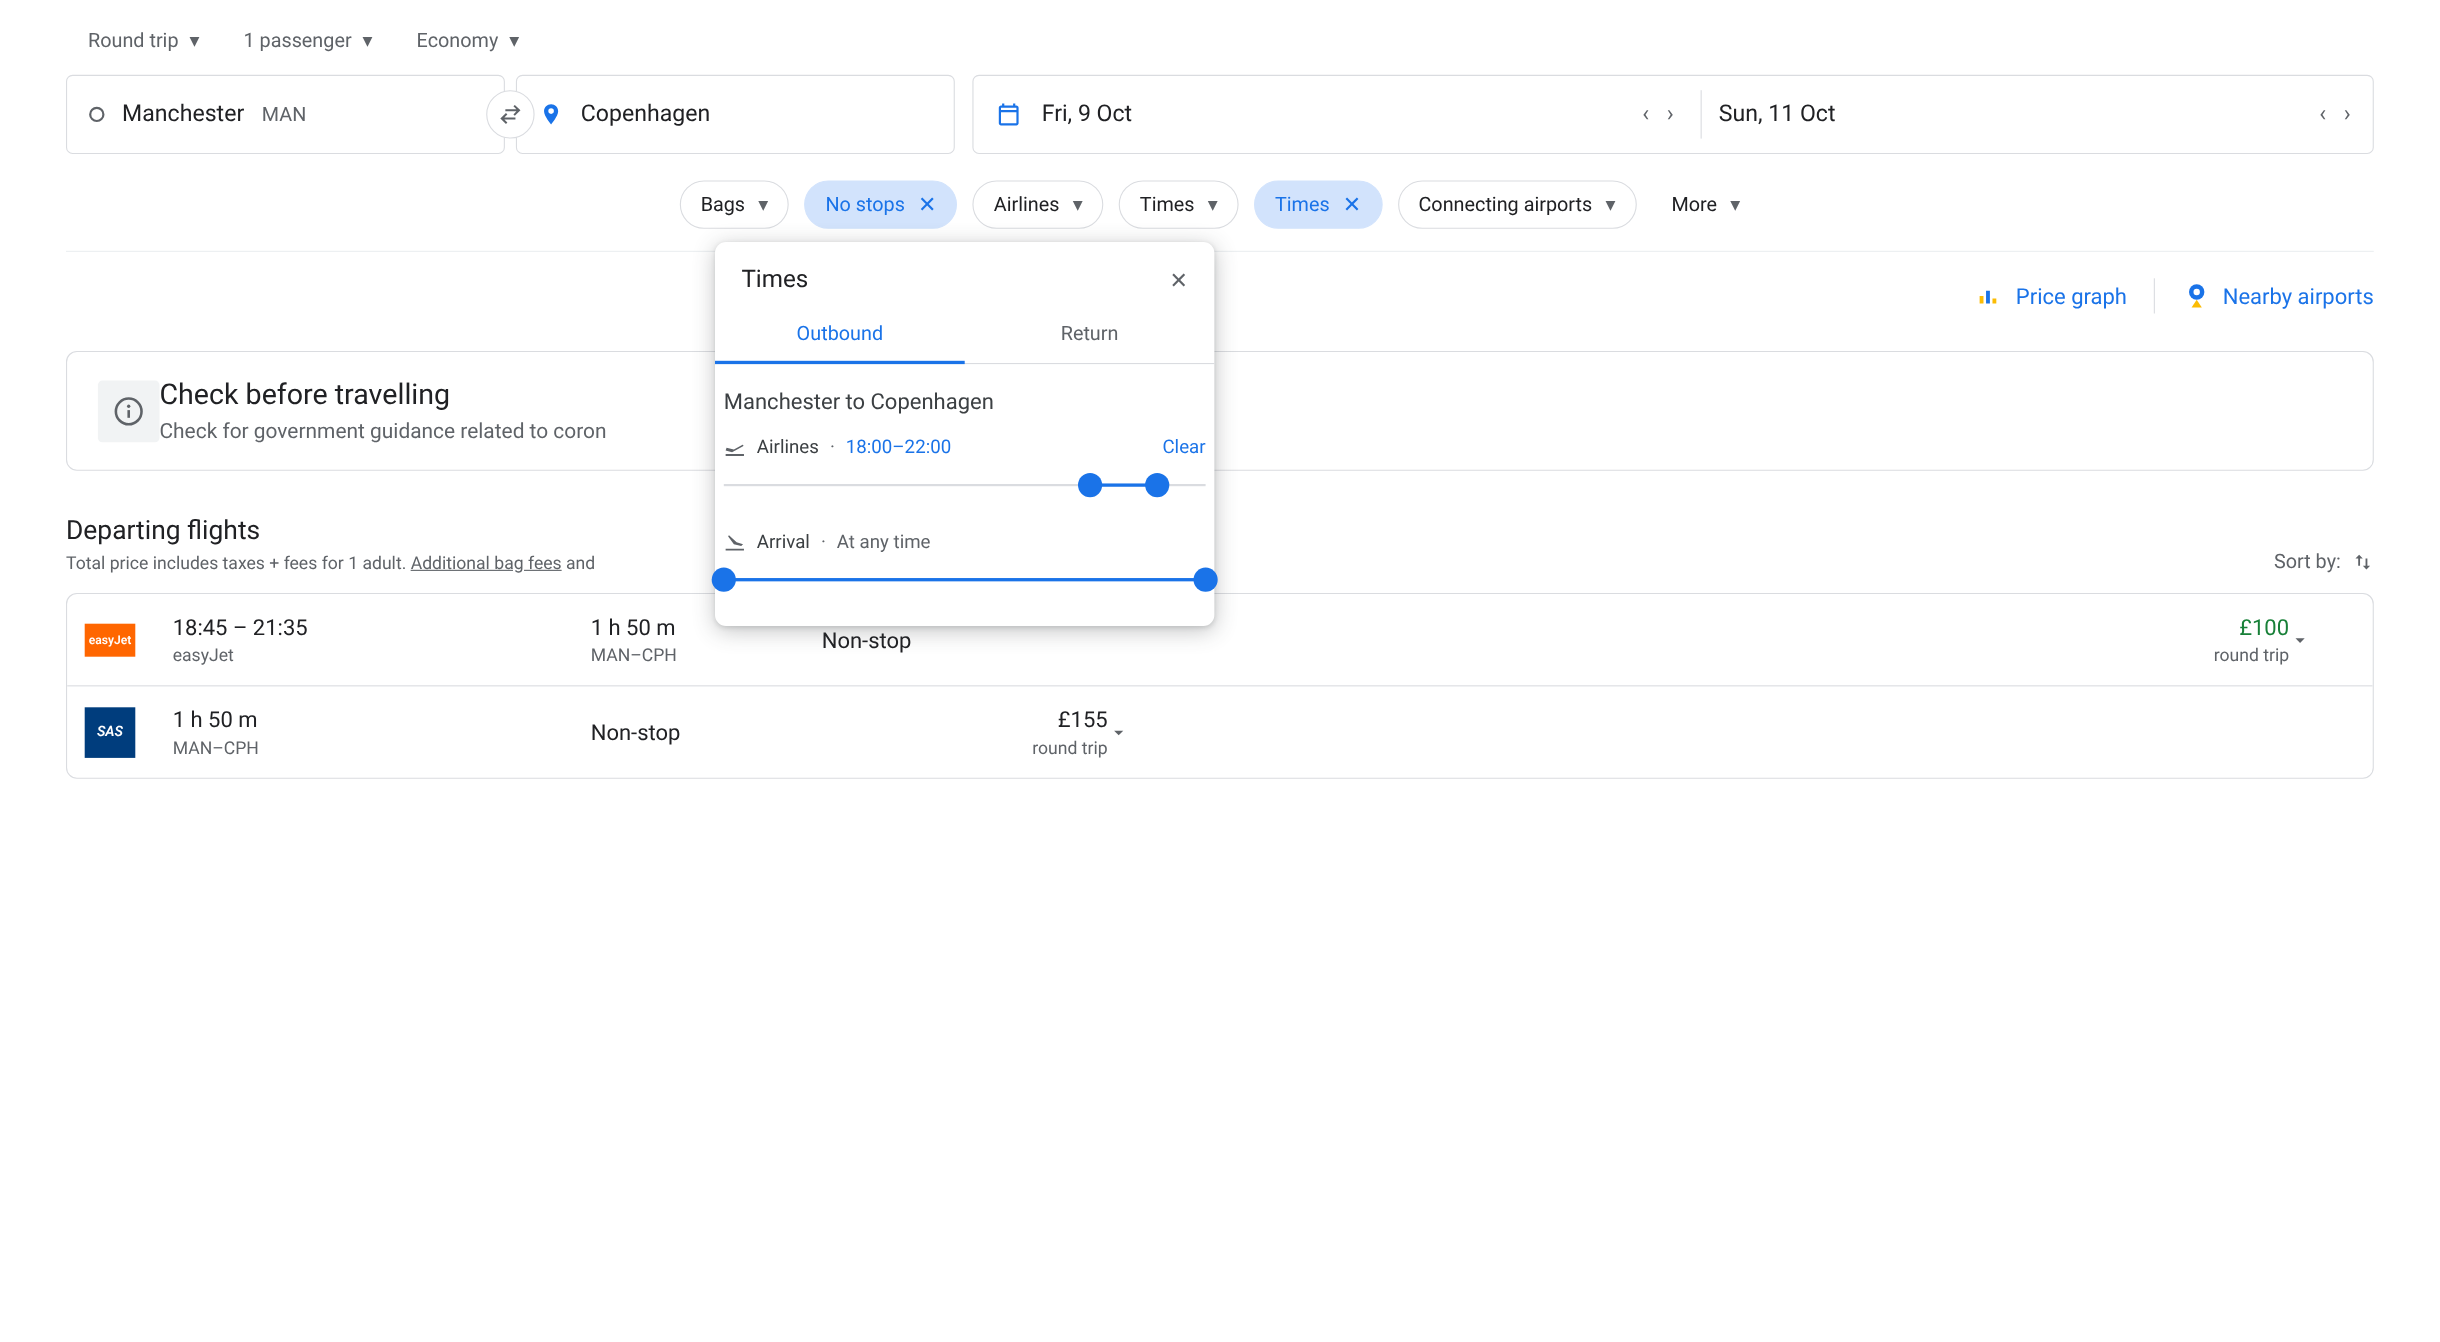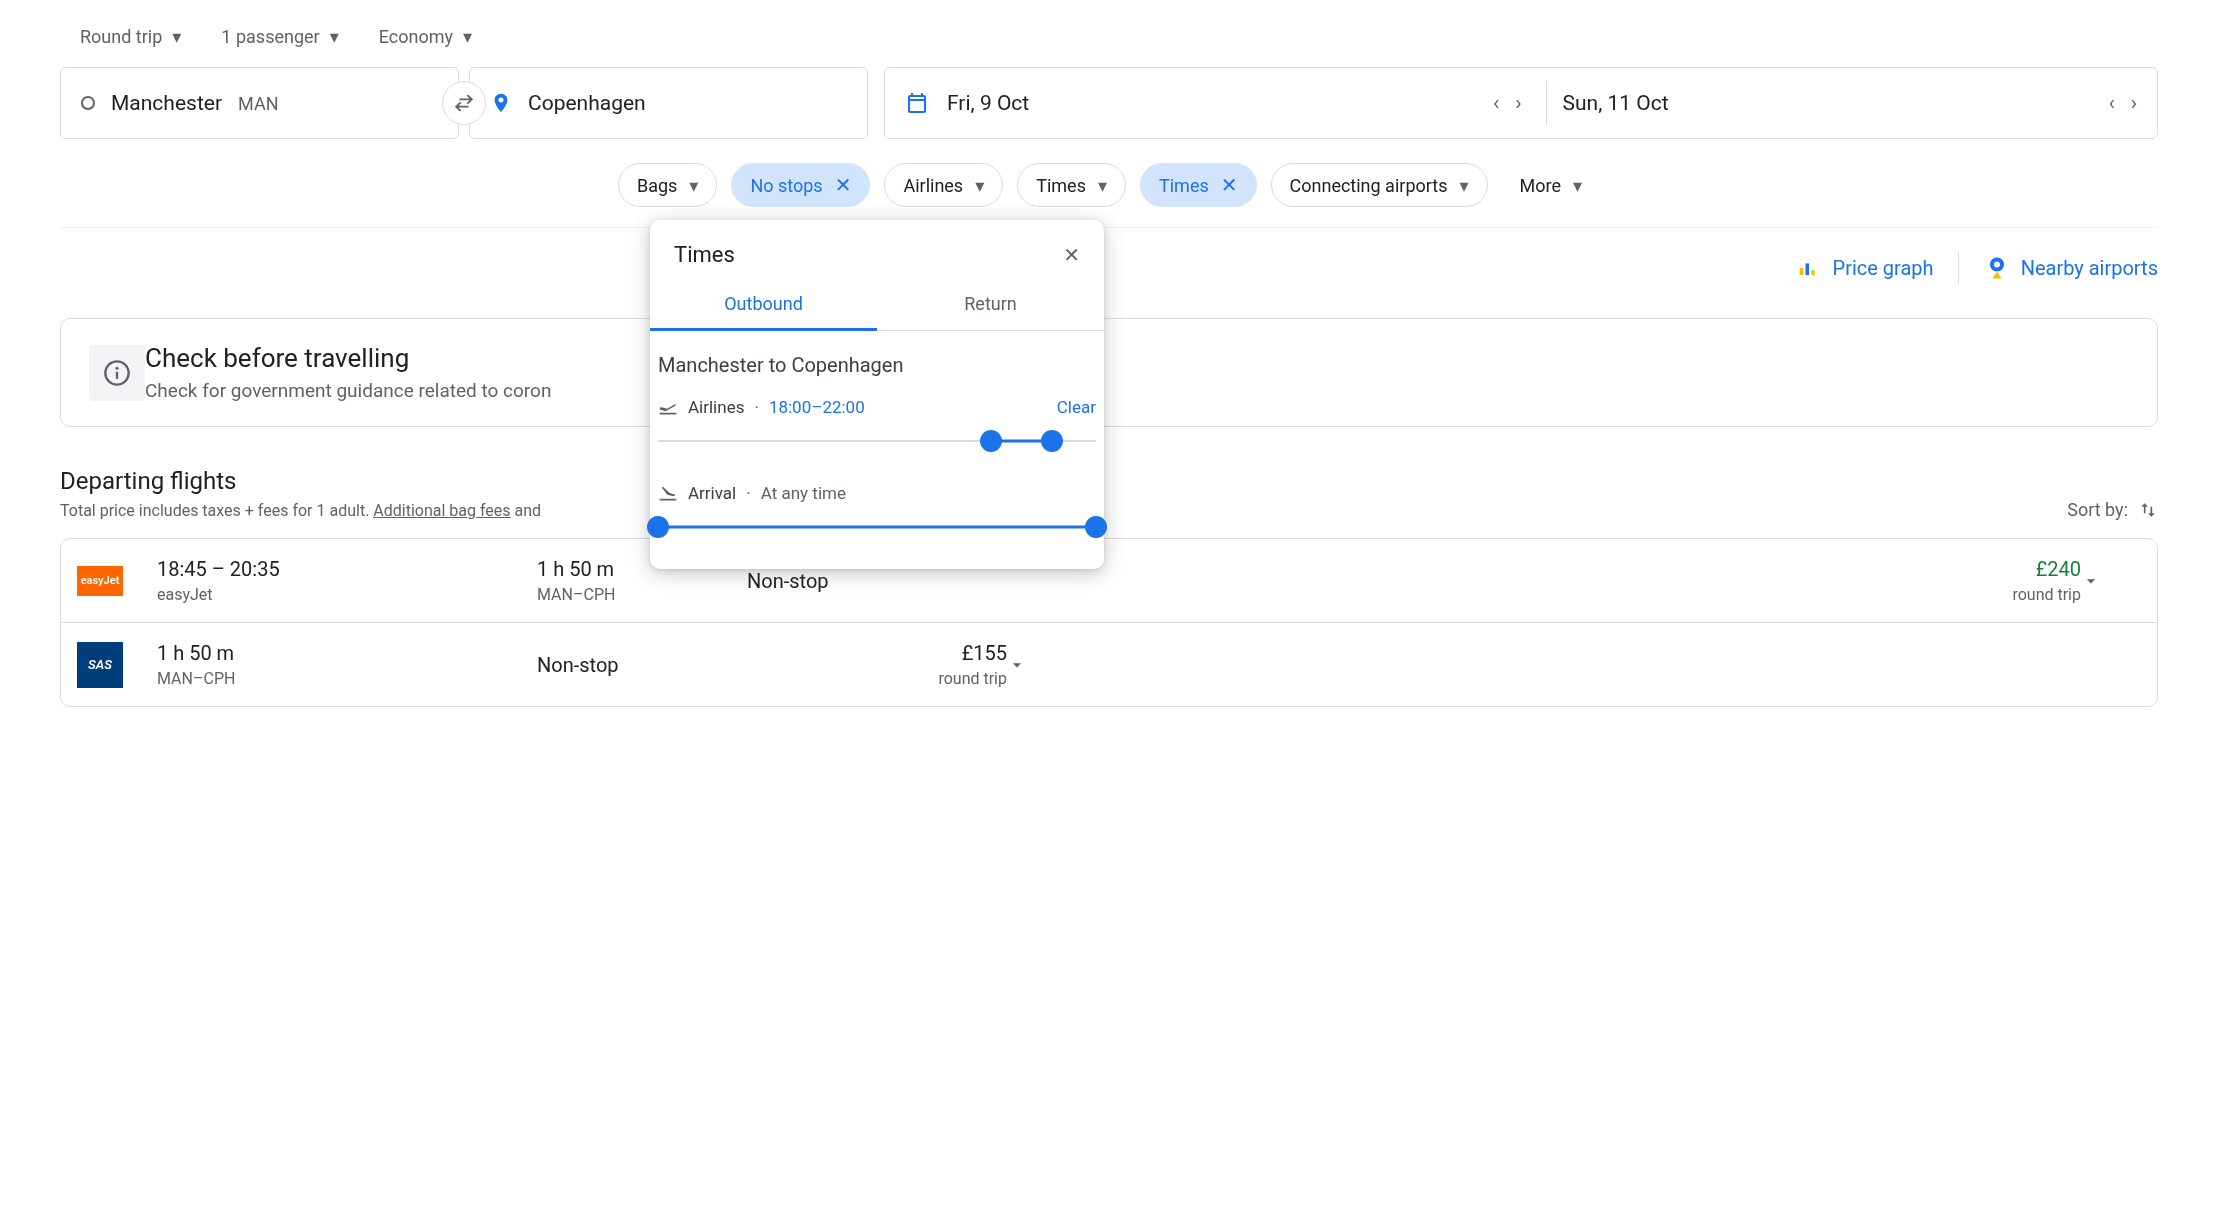--- a/index.html
+++ b/index.html
@@ -415,30 +415,30 @@
       </span>
     </div>
   </div>
 
   <div class="results" id="results">
       <div class="row">
     <div>
           <div class="logo easyjet">easyJet</div>
         </div>
     <div>
-      <div class="times">18:45 – 20:35</div>
+      <div class="times">18:45 – 21:35</div>
       <div class="airline">easyJet</div>
     </div>
     <div>
       <div class="dur">1 h 50 m</div>
       <div class="route">MAN–CPH</div>
     </div>
     <div class="stops">Non-stop</div>
     <div>
-      <div class="price green">£240</div>
+      <div class="price green">£100</div>
       <div class="rt">round trip</div>
     </div>
     <div class="exp">
       <svg width="20" height="20" viewBox="0 0 24 24">
             <path fill="currentColor" d="M7 10l5 5 5-5z"></path>
           </svg>
     </div>
   </div>
       <div class="row">
     <div>

